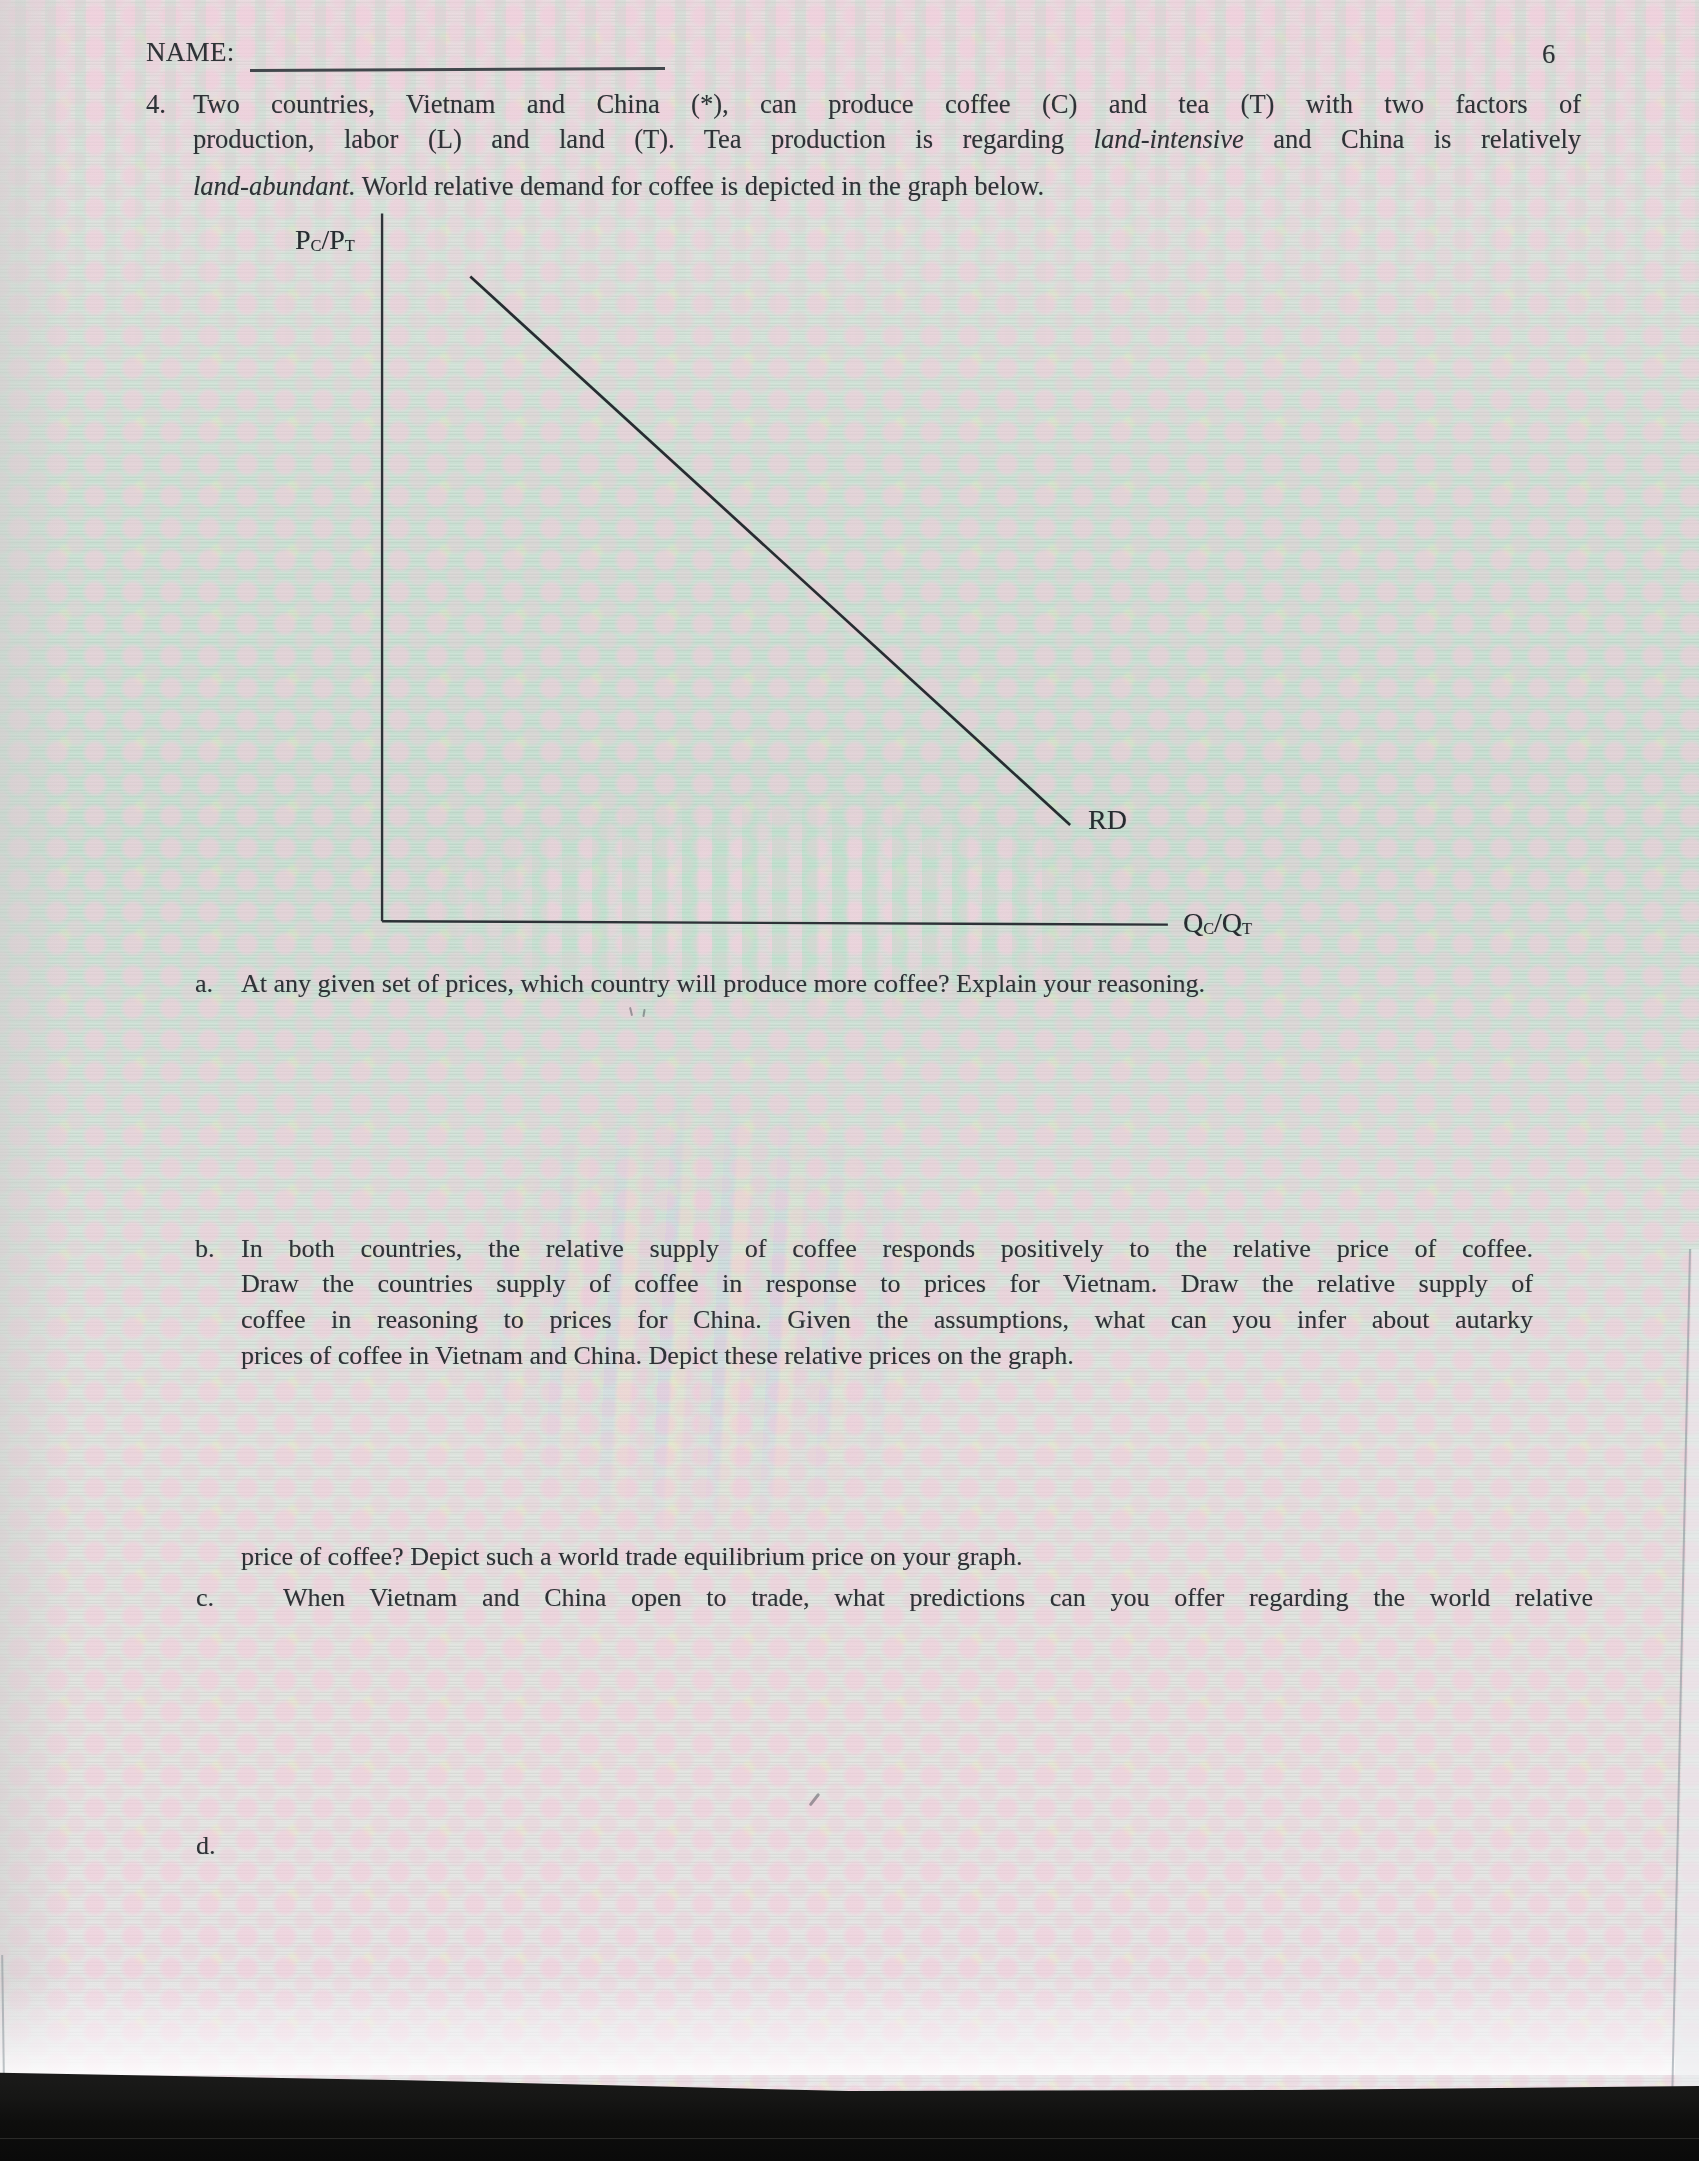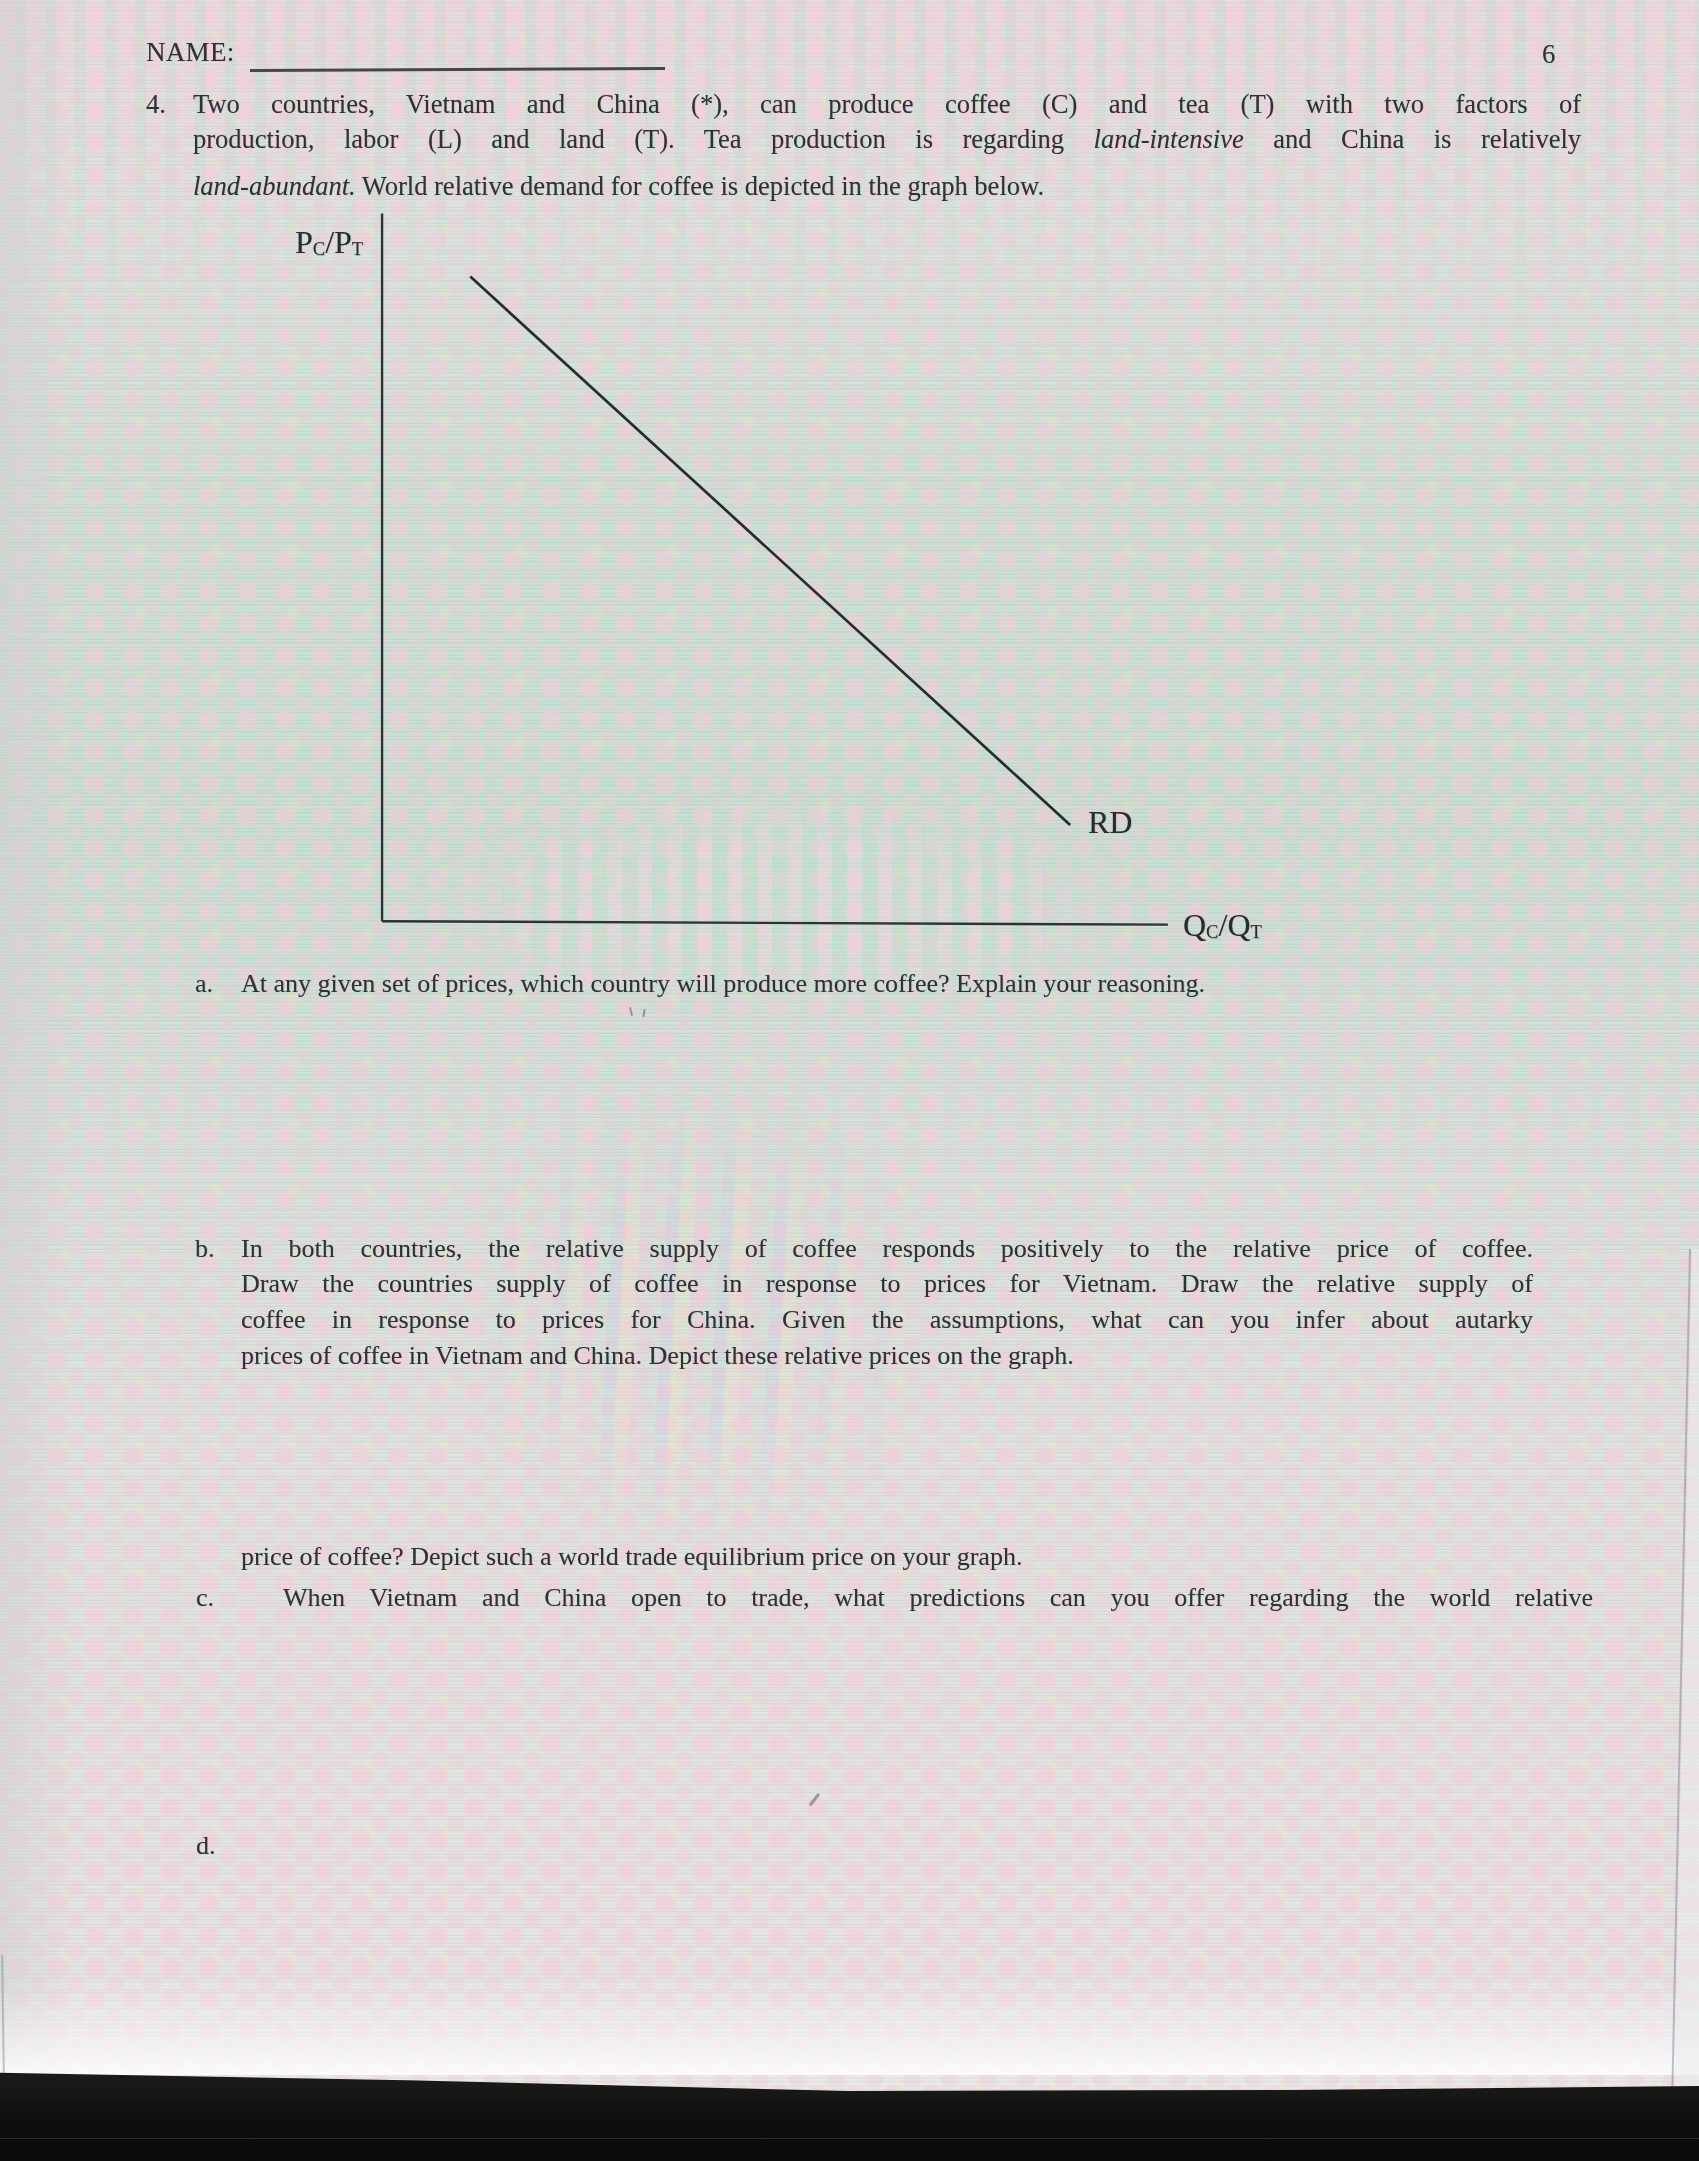--- a/index.html
+++ b/index.html
@@ -51,21 +51,21 @@
   .black-bar::after { content:""; position:absolute; left:0; top:75%; width:100%; height:1.4px; background:rgba(92,92,90,0.38); }
 
   .txt { position:absolute; color:#2e3236; text-shadow:0.4px 0.4px 0.7px rgba(42,47,52,0.28); white-space:nowrap; }
   .body-line { position:absolute; font-size:26px; line-height:34px; color:#2e3236; text-shadow:0.4px 0.4px 0.7px rgba(42,47,52,0.28); }
   .q-line { font-size:26.5px; }
   .just { text-align:justify; text-align-last:justify; white-space:normal; }
   .it { font-style:italic; }
   .name-label { left:146px; top:37px; font-size:27px; letter-spacing:0.3px; }
   .name-rule { position:absolute; left:250px; top:68px; width:415px; height:2.7px; background:#42474c; transform:rotate(-0.3deg); }
   .page-num { left:1542px; top:39px; font-size:26.5px; }
-  .axis-label { position:absolute; font-size:32px; color:#272c30; text-shadow:0.4px 0.4px 0.7px rgba(42,47,52,0.3); white-space:nowrap;text-align:center; }
+  .axis-label { position:absolute; font-size:28px; color:#272c30; text-shadow:0.4px 0.4px 0.7px rgba(42,47,52,0.3); white-space:nowrap;text-align:center; }
   .axis-label sub { font-size:0.58em; vertical-align:-0.12em; }
   .graph-svg { position:absolute; left:272px; top:204px; }
   .stray { position:absolute; background:rgba(75,80,86,0.5); border-radius:1.4px; }
 </style>
 </head>
 <body>
 
 <div id="photo">
 
   <div class="overlay stripes-top"></div>
@@ -108,21 +108,21 @@
 
   <div class="body-line" style="left:195px; top:967px;">a.</div>
   <div class="body-line" style="left:241px; top:967px;">At any given set of prices, which country will produce more coffee? Explain your reasoning.</div>
 
   <div class="stray" style="left:630px; top:1007px; width:2px; height:8.8px; transform:rotate(-14deg);"></div>
   <div class="stray" style="left:643px; top:1009px; width:2px; height:8.1px; transform:rotate(10deg);"></div>
 
   <div class="body-line" style="left:195px; top:1232px;">b.</div>
   <div class="body-line just" style="left:241px; top:1232px; width:1292px;">In both countries, the relative supply of coffee responds positively to the relative price of coffee.</div>
   <div class="body-line just" style="left:241px; top:1267px; width:1292px;">Draw the countries supply of coffee in response to prices for Vietnam. Draw the relative supply of</div>
-  <div class="body-line just" style="left:241px; top:1303px; width:1292px;">coffee in response to prices for China. Given the assumptions, what can you infer about autarky</div>
+  <div class="body-line just" style="left:241px; top:1303px; width:1292px;">coffee in reasoning to prices for China. Given the assumptions, what can you infer about autarky</div>
   <div class="body-line" style="left:241px; top:1339px;">prices of coffee in Vietnam and China. Depict these relative prices on the graph.</div>
 
   <div class="stray" style="left:813px; top:1792px; width:2.7px; height:15px; transform:rotate(38deg);"></div>
 
   <div class="body-line" style="left:196px; top:1581px;">c.</div>
   <div class="body-line just" style="left:241px; top:1581px; width:1310px;margin-left:42px;">When Vietnam and China open to trade, what predictions can you offer regarding the world relative</div>
   <div class="body-line" style="left:241px; top:1540px;">price of coffee? Depict such a world trade equilibrium price on your graph.</div>
 
   <div class="body-line" style="left:196px; top:1829px;">d.</div>
 

